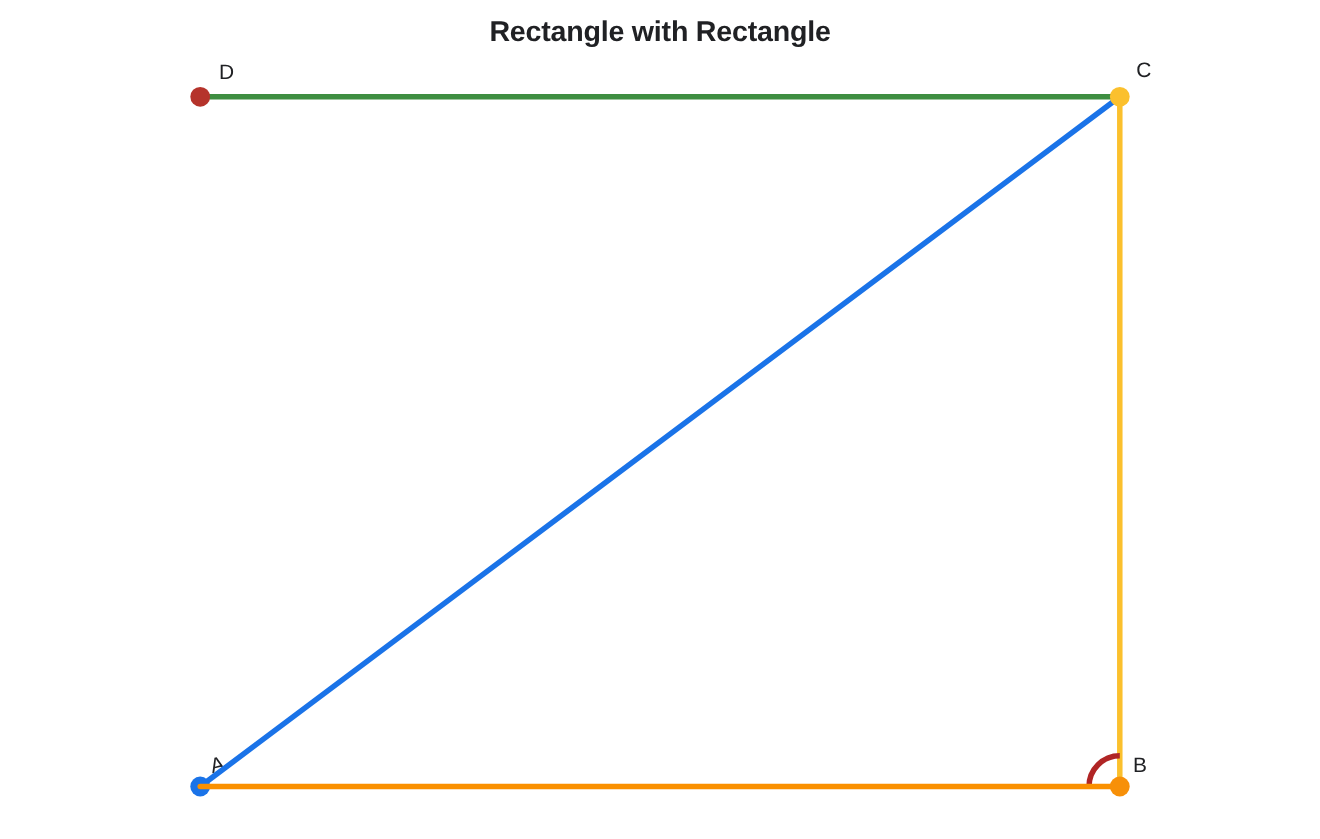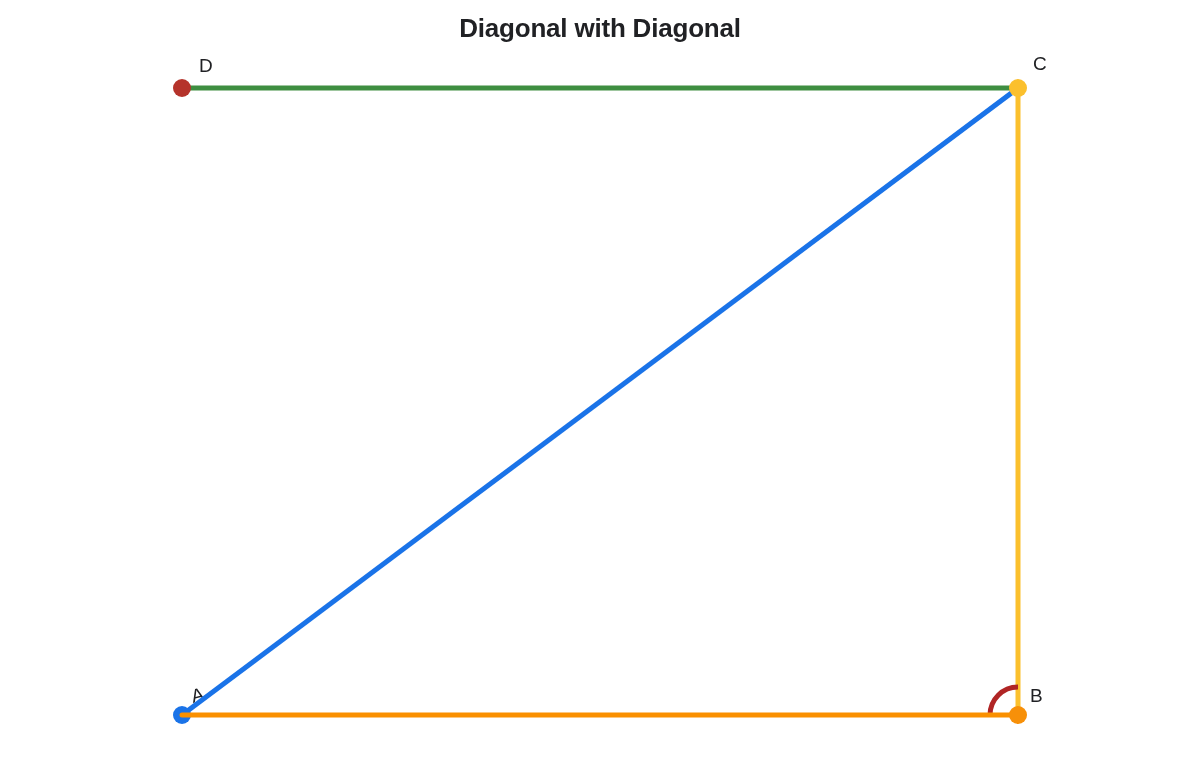--- a/index.html
+++ b/index.html
@@ -47,21 +47,21 @@
     font-size: 19px;
     fill: #202124;
     font-weight: 400;
   }
 </style>
 </head>
 <body>
 
 <div id="figure-canvas">
 
-  <div id="figure-title">Diagonal with Diagonal</div>
+  <div id="figure-title">Rectangle with Rectangle</div>
 
   <svg id="geometry-svg" viewBox="0 0 1200 763">
 
     <text class="vertex-label" x="199" y="72">D</text>
 
     <text class="vertex-label" x="1033" y="70">C</text>
 
     <text class="vertex-label" x="193" y="703" transform="rotate(-14 193 703)">A</text>
 
     <text class="vertex-label" x="1030" y="702">B</text>

